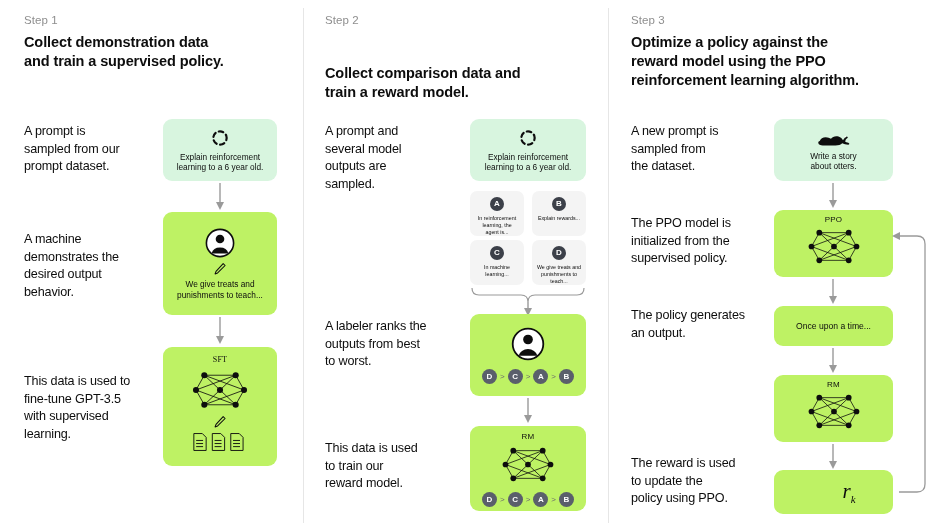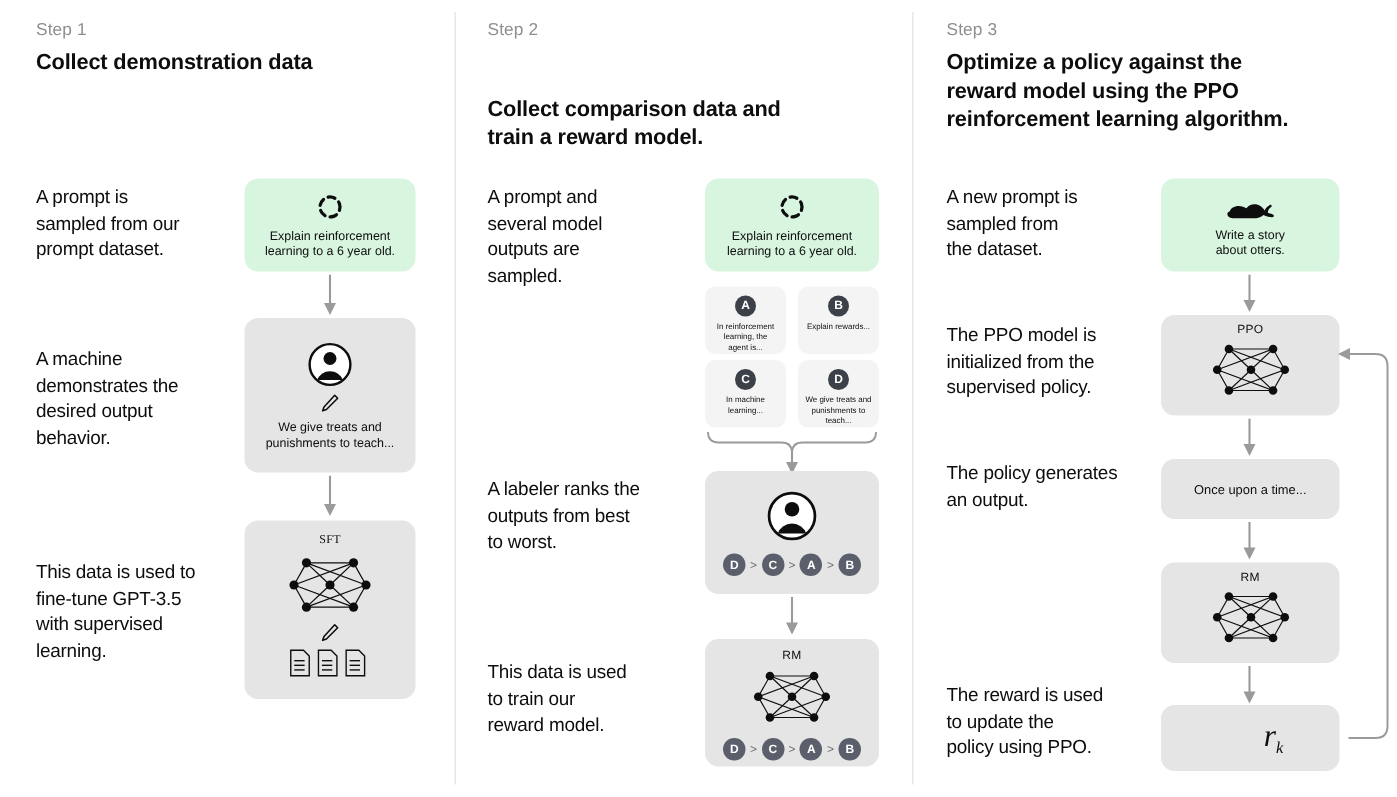--- a/index.html
+++ b/index.html
@@ -14,21 +14,21 @@
   .col3{left:608px;width:323px;}
   .divider{position:absolute;top:8px;width:1px;height:515px;background:#e6e6e6;}
   .d1{left:303px;}
   .d2{left:608px;}
 
   .step-label{position:absolute;font-size:11.5px;color:#8e8e8e;letter-spacing:.1px;}
   .step-title{position:absolute;font-size:14.5px;font-weight:bold;line-height:19px;color:#0d0d0d;letter-spacing:-.1px;}
 
   .desc{position:absolute;font-size:12.6px;line-height:17.5px;color:#0d0d0d;letter-spacing:-.15px;}
 
-  .box{position:absolute;border-radius:9px;background:#e5e5e5;box-sizing:border-box;}
+  .box{position:absolute;border-radius:9px;background:#bef264;box-sizing:border-box;}
   .box.green{background:#d8f5df;}
   .box-text{font-size:8.3px;line-height:10.5px;text-align:center;color:#0d0d0d;}
   .center-col{display:flex;flex-direction:column;align-items:center;justify-content:center;height:100%;}
 
   
   .card{position:absolute;border-radius:7px;background:#f4f4f4;box-sizing:border-box;
         display:flex;flex-direction:column;align-items:center;padding-top:6px;}
   .badge{width:14px;height:14px;border-radius:50%;background:#3c4049;color:#fff;
          font-size:8px;font-weight:bold;display:flex;align-items:center;justify-content:center;line-height:1;}
   .card-text{font-size:5.3px;line-height:7px;text-align:center;margin-top:4px;color:#0d0d0d;padding:0 4px;}
@@ -51,20 +51,21 @@
 <body>
 
 <div class="divider d1"></div>
 <div class="divider d2"></div>
 
 <div class="col col1">
   <div class="step-label" style="left:24px;top:14px;">Step 1</div>
 
   <div class="step-title" style="left:24px;top:33px;width:270px;">
     <div>Collect demonstration data</div>
+    <div>and train a supervised policy.</div>
   </div>
 
   <div class="desc" style="left:24px;top:123px;width:140px;white-space:pre-line;">A prompt is
 sampled from our
 prompt dataset.</div>
   <div class="desc" style="left:24px;top:231px;width:150px;white-space:pre-line;">A machine
 demonstrates the
 desired output
 behavior.</div>
   <div class="desc" style="left:24px;top:373px;width:155px;white-space:pre-line;">This data is used to

